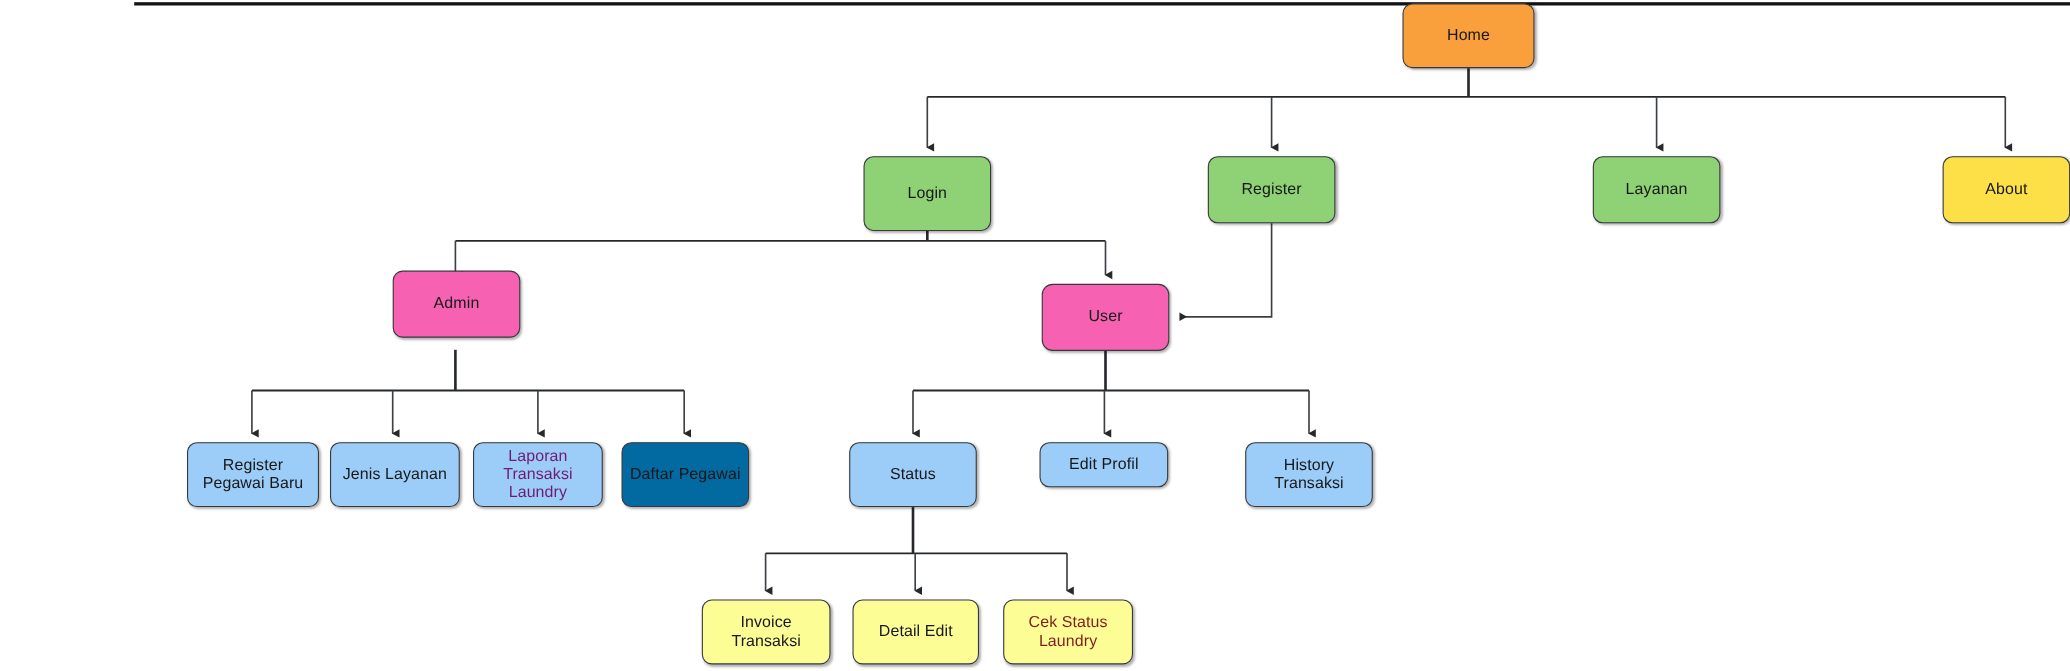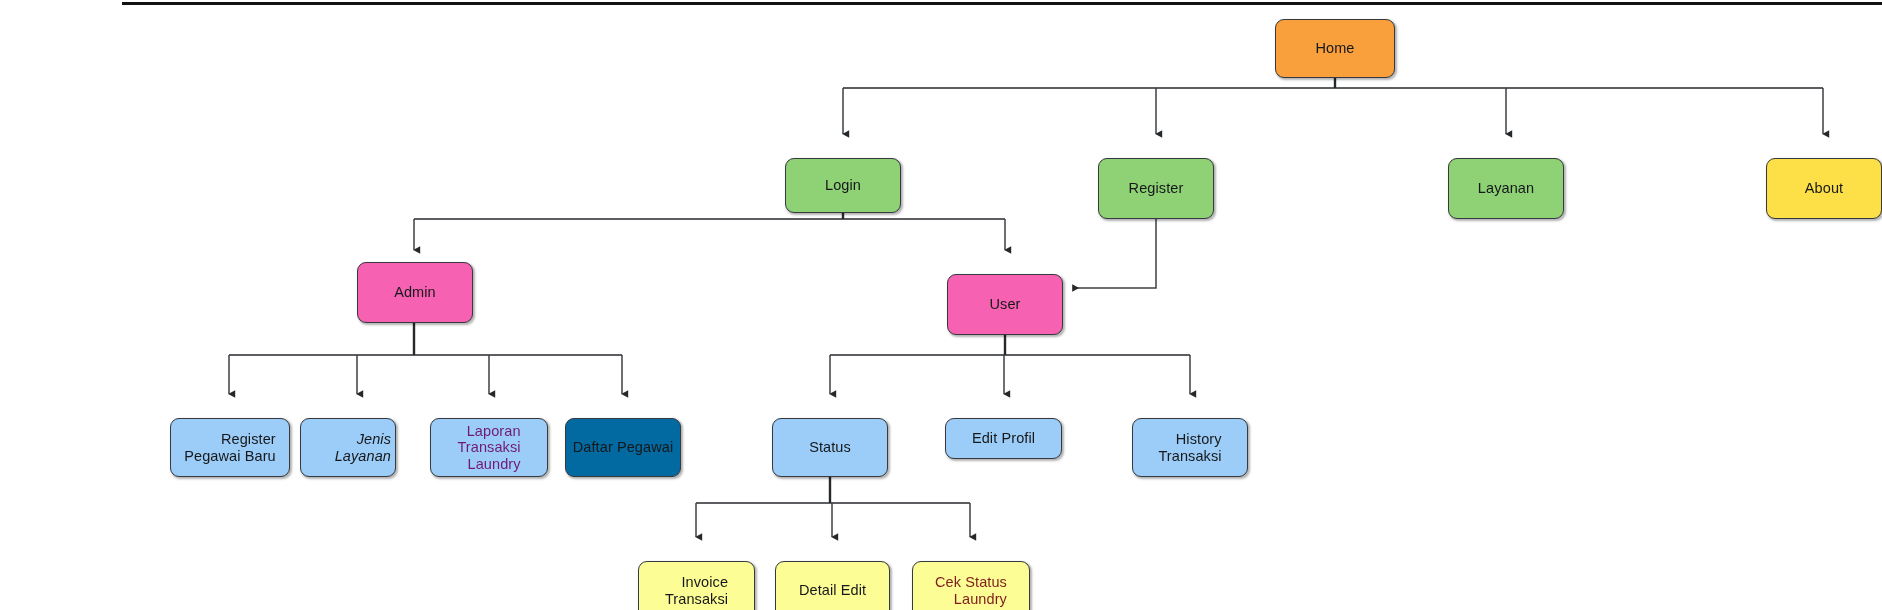--- a/index.html
+++ b/index.html
@@ -27,29 +27,28 @@
     pointer-events: none;
   }
   .node {
     position: absolute;
     box-sizing: border-box;
     border: 1.4px solid #36393d;
     border-radius: 9px;
     display: flex;
     align-items: center;
     justify-content: center;
-    text-align: right;
+    text-align: center;
     color: #16181a;
     font-size: 14.5px;
     line-height: 16.5px;
     font-family: "Liberation Sans", sans-serif;
     letter-spacing: 0.1px;
     padding: 2px 4px;
     box-shadow: 1.5px 1.5px 2.2px rgba(0,0,0,0.30);
-    margin-top: 16px;
   }
   .node span {
     display: block;
     white-space: pre-line;
   }
   .topline {
     position: absolute;
     background: #101214;
   }
 </style>
@@ -106,43 +105,43 @@
       <path d="M832,503 L832,537" marker-end="url(#arrowDown)"></path>
       <path d="M970,503 L970,537" marker-end="url(#arrowDown)"></path>
 
     </g>
   </svg>
 
   <div id="nodes">
       <div class="node" style="left: 1275px; top: 3px; width: 120px; height: 59px; background: rgb(249, 160, 60); border-color: rgb(54, 57, 61); color: rgb(22, 24, 26);">
         <span>Home</span>
       </div>
-      <div class="node" style="left: 785px; top: 142px; width: 116px; height: 55px; background: rgb(143, 209, 117); border-color: rgb(54, 57, 61); color: rgb(22, 24, 26);">
+      <div class="node" style="left: 785px; top: 142px; width: 116px; height: 68px; background: rgb(143, 209, 117); border-color: rgb(54, 57, 61); color: rgb(22, 24, 26);">
         <span>Login</span>
       </div>
       <div class="node" style="left: 1098px; top: 142px; width: 116px; height: 61px; background: rgb(143, 209, 117); border-color: rgb(54, 57, 61); color: rgb(22, 24, 26);">
         <span>Register</span>
       </div>
       <div class="node" style="left: 1448px; top: 142px; width: 116px; height: 61px; background: rgb(143, 209, 117); border-color: rgb(54, 57, 61); color: rgb(22, 24, 26);">
         <span>Layanan</span>
       </div>
       <div class="node" style="left: 1766px; top: 142px; width: 116px; height: 61px; background: #fde047; border-color: rgb(54, 57, 61); color: rgb(22, 24, 26);">
         <span>About</span>
       </div>
       <div class="node" style="left: 357px; top: 246px; width: 116px; height: 61px; background: rgb(247, 97, 177); border-color: rgb(54, 57, 61); color: rgb(22, 24, 26);">
         <span>Admin</span>
       </div>
-      <div class="node" style="left: 947px; top: 258px; width: 116px; height: 61px; background: rgb(247, 97, 177); border-color: rgb(54, 57, 61); color: rgb(22, 24, 26);">
+      <div class="node" style="left: 947px; top: 258px; width: 116px; height: 61px; background: rgb(247, 97, 177); border-color: rgb(54, 57, 61); color: rgb(22, 24, 26); border-radius: 10px;">
         <span>User</span>
       </div>
       <div class="node" style="left: 170px; top: 402px; width: 120px; height: 59px; background: rgb(156, 205, 248); border-color: rgb(54, 57, 61); color: rgb(22, 24, 26);">
         <span>Register
 Pegawai Baru</span>
       </div>
-      <div class="node" style="left: 300px; top: 402px; width: 96px; height: 59px; background: rgb(156, 205, 248); border-color: rgb(54, 57, 61); color: rgb(22, 24, 26); font-style: italic;">
+      <div class="node" style="left: 300px; top: 402px; width: 118px; height: 59px; background: rgb(156, 205, 248); border-color: rgb(54, 57, 61); color: rgb(22, 24, 26);">
         <span>Jenis Layanan</span>
       </div>
       <div class="node" style="left: 430px; top: 402px; width: 118px; height: 59px; background: rgb(156, 205, 248); border-color: rgb(54, 57, 61); color: #701a75;">
         <span>Laporan
 Transaksi
 Laundry</span>
       </div>
       <div class="node" style="left: 565px; top: 402px; width: 116px; height: 59px; background: #0369a1; border-color: rgb(54, 57, 61); color: rgb(22, 24, 26);">
         <span>Daftar Pegawai</span>
       </div>

